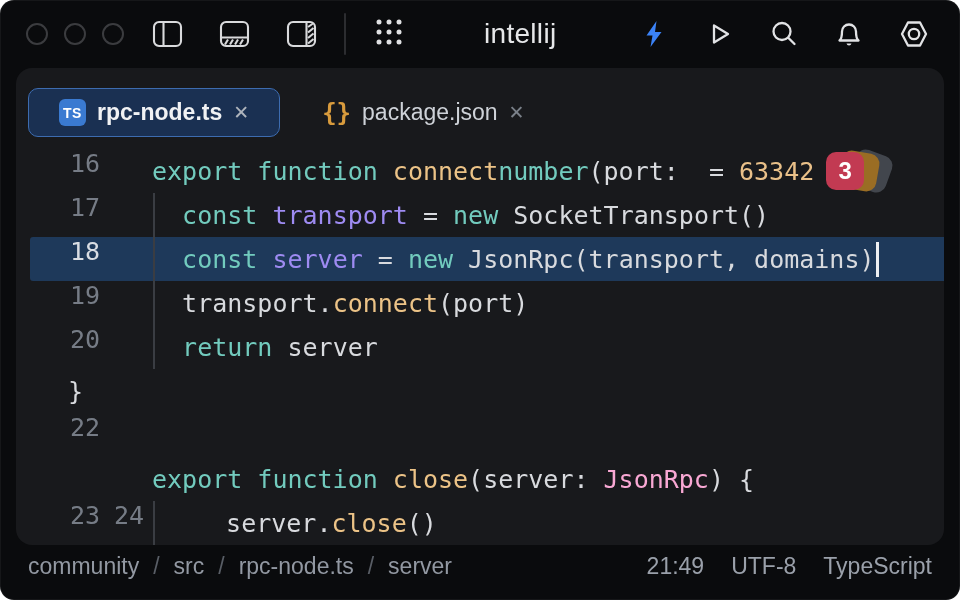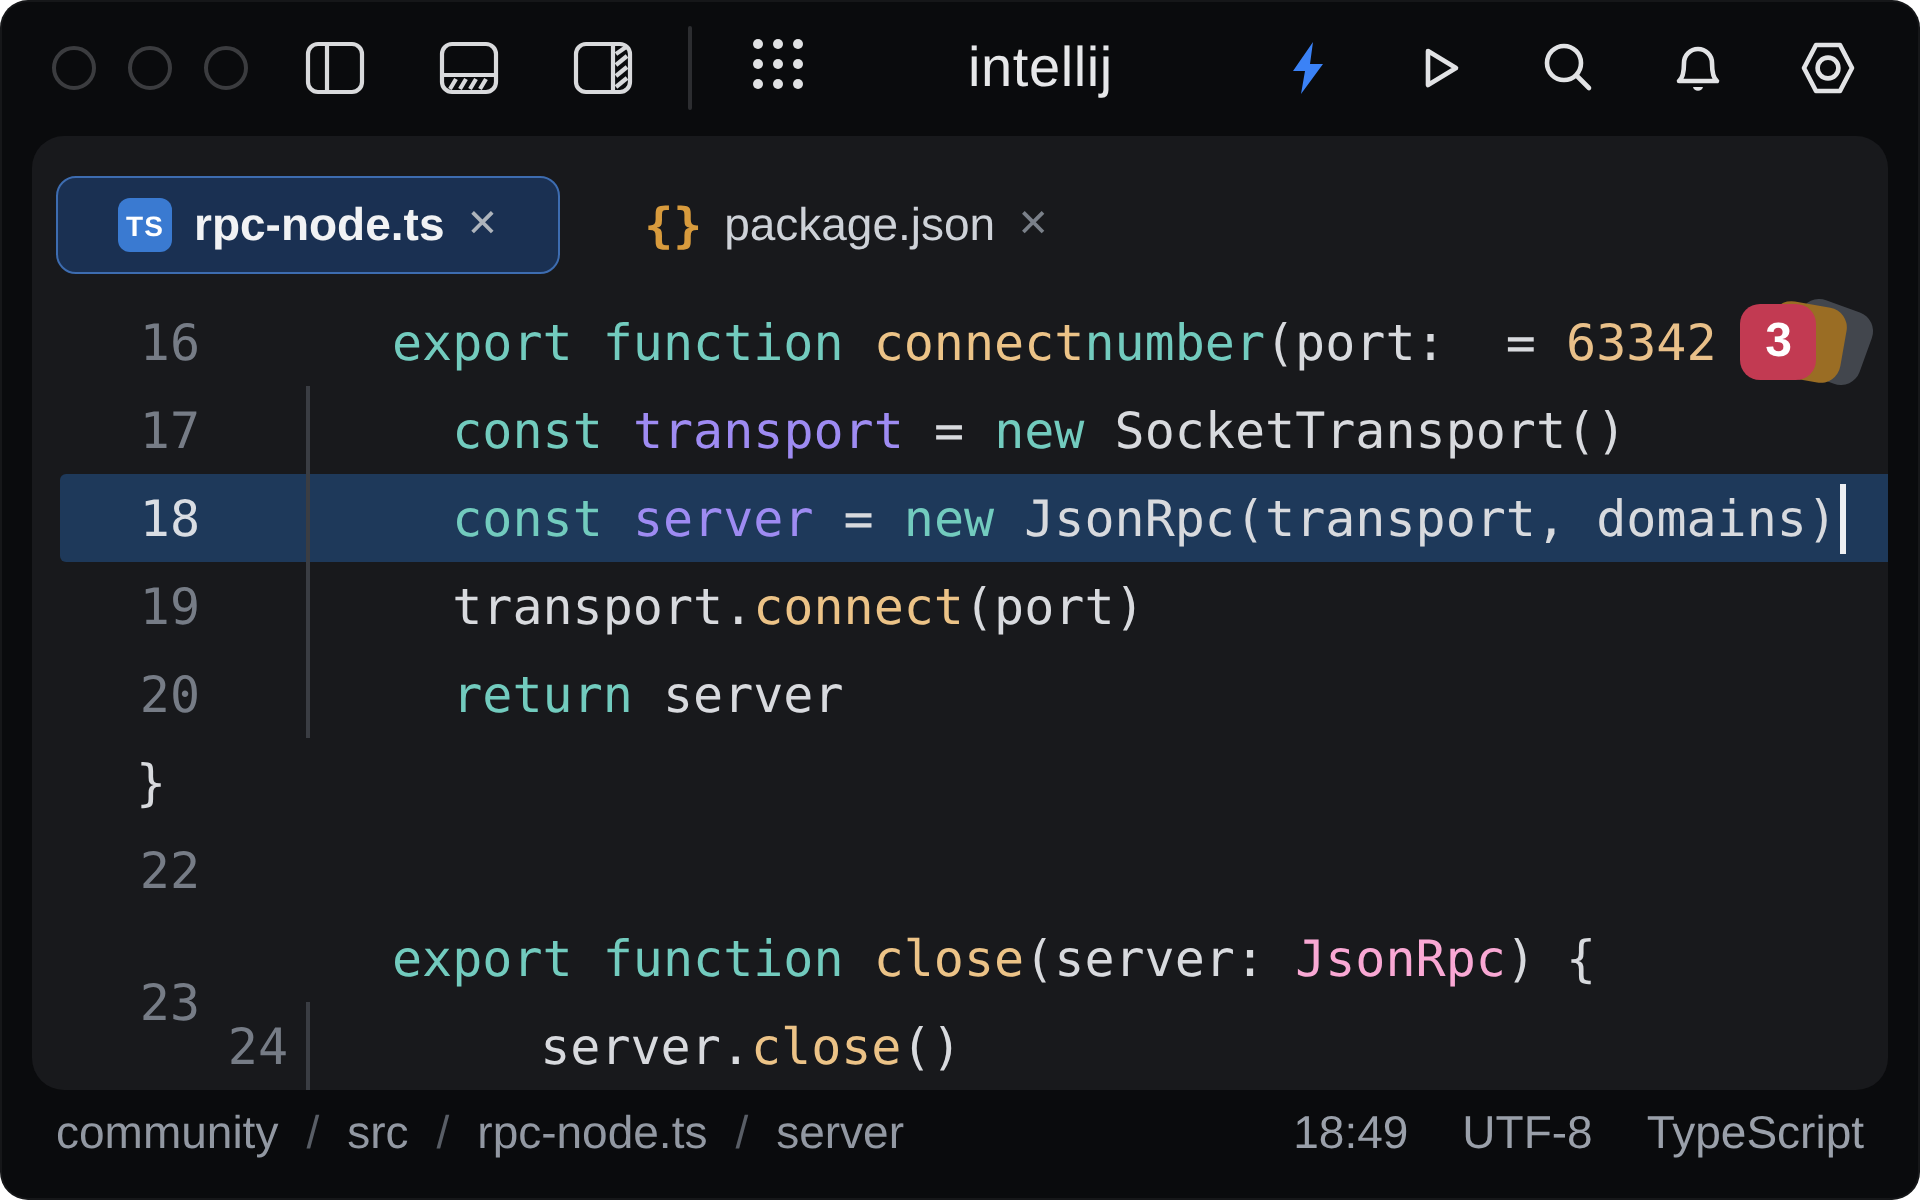--- a/index.html
+++ b/index.html
@@ -24,21 +24,21 @@
   .tab.active{background:#1a3052;border:1.5px solid #3d6cb0;}
   .tsbadge{width:27px;height:27px;border-radius:6px;background:#3a7ad1;color:#fff;display:flex;align-items:center;justify-content:center;
            font-size:14px;font-weight:bold;letter-spacing:0.5px;}
   .tab .label{margin-left:11px;font-size:23px;color:#f1f2f4;font-weight:bold;white-space:nowrap;}
   .tab .close{margin-left:11px;color:#aeb4bc;font-size:19px;line-height:1;}
   .tab.plain-tab .braces{color:#d89b3d;font-size:24px;font-weight:bold;font-family:"DejaVu Sans Mono",monospace;}
   .tab.plain-tab .label{font-weight:normal;color:#ced2d8;}
   .tab.plain-tab .close{color:#7a8089;}
   
   .code{position:absolute;top:81px;left:0;right:0;}
-  .row{position:relative;height:44px;display:flex;align-items:center;gap:44px;}
+  .row{position:relative;height:44px;display:flex;}
   .row-bg{position:absolute;left:14px;right:0;top:0;bottom:0;border-radius:3px 0 0 3px;}
   .gutter{position:relative;z-index:1;width:84px;text-align:right;font-family:"DejaVu Sans Mono",monospace;font-size:25px;}
   .guide{position:absolute;left:137px;top:0;bottom:0;width:1.5px;background:#3a3d43;z-index:1;}
   .codeline{position:relative;z-index:1;margin-left:52px;display:flex;align-items:center;
             font-family:"DejaVu Sans Mono",monospace;font-size:25px;}
   .codeline span{white-space:pre;}
   .caret{display:inline-block;width:3px;height:35px;background:#edeff2;margin-left:1px;}
   .badge-stack{position:relative;display:inline-block;width:72px;height:40px;margin-left:12px;}
   .card{position:absolute;top:1px;width:38px;height:38px;border-radius:10px;}
   .card.back{left:26px;transform:rotate(20deg);}
@@ -252,19 +252,19 @@
     <div class="breadcrumbs" id="breadcrumbs">
         <span class="crumb">community</span>
         <span class="sep">/</span>
         <span class="crumb">src</span>
         <span class="sep">/</span>
         <span class="crumb">rpc-node.ts</span>
         <span class="sep">/</span>
         <span class="crumb">server</span>
       </div>
     <div class="status-right" id="status-right">
-        <span class="status-item">18:49</span>
+        <span class="status-item">21:49</span>
         <span class="status-item">UTF-8</span>
         <span class="status-item">TypeScript</span>
       </div>
   </div>
 
 </div>
 
 </body></html>

